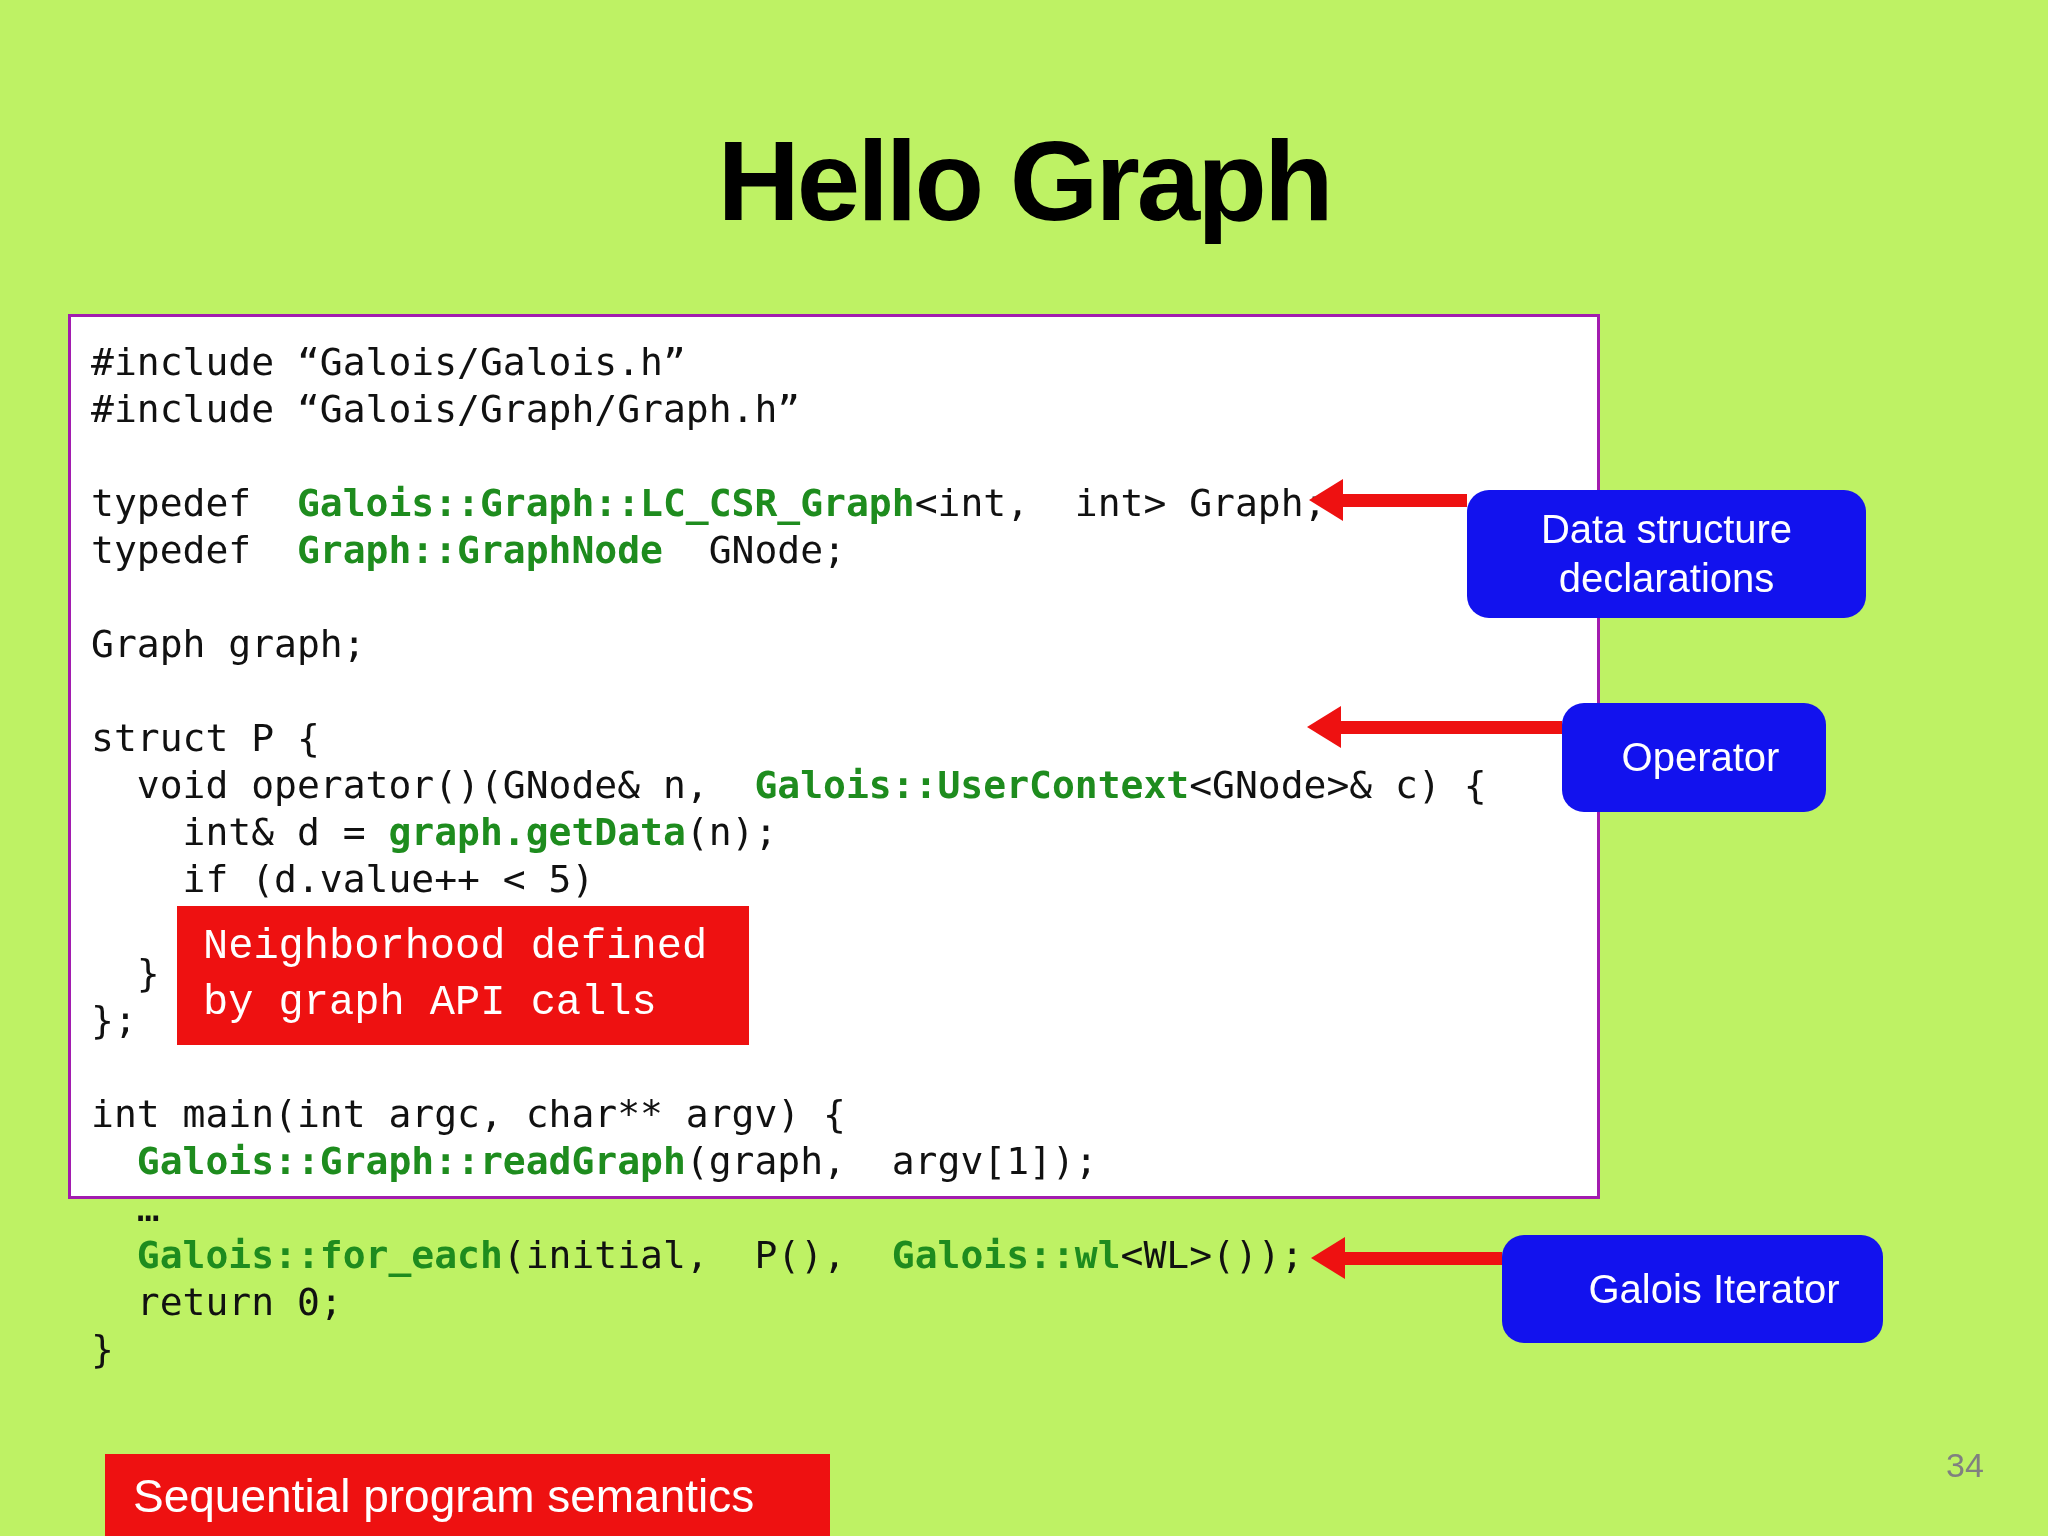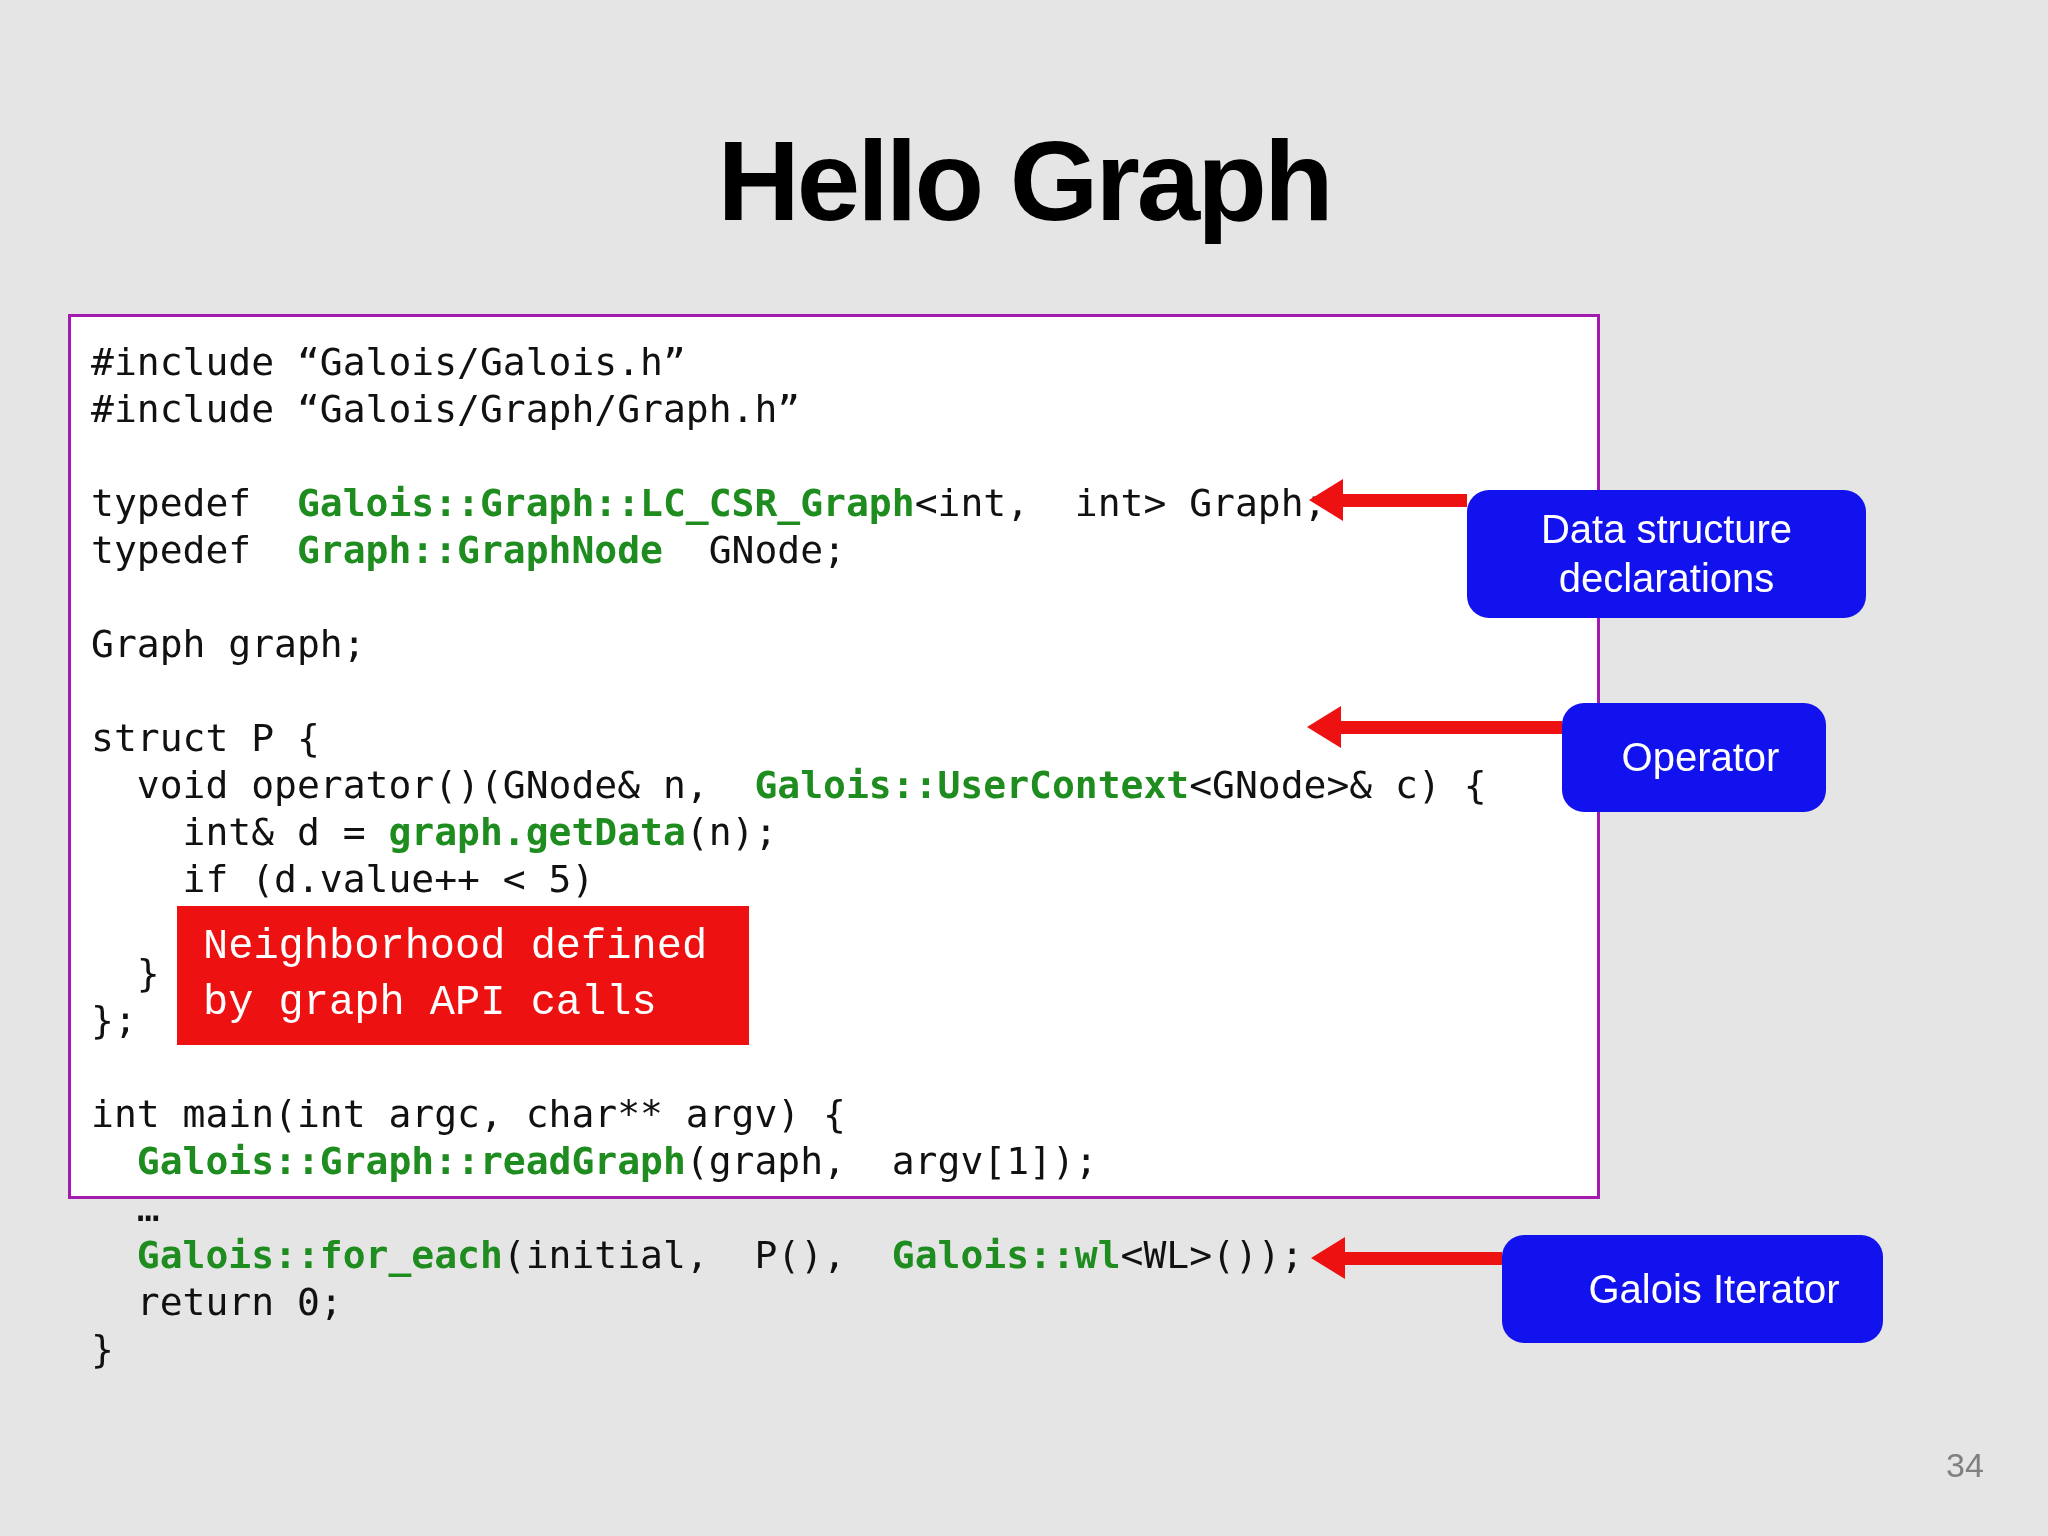--- a/index.html
+++ b/index.html
@@ -1,19 +1,19 @@
 <!DOCTYPE html>
 <html style="--code-green: #1e8c1e; --code-text: #111111; --callout-blue: #1212ee; --callout-red: #ee1111; --page-gray: #808080;"><head>
 <meta charset="utf-8">
 <style>
   html,body{margin:0;padding:0;background:#ffffff;}
   .slide{
     position:relative;
     width:2048px;height:1536px;
-    background:#e5e5e5;
+    background:#bef264;
     font-family:"Liberation Sans",sans-serif;
     overflow:hidden;
   }
   .title{
     position:absolute;
     top:118px;left:0;width:100%;
     text-align:center;
     font-size:114px;
     font-weight:bold;
     letter-spacing:-3px;
@@ -110,20 +110,23 @@
 
   <div class="code-box">
     <div class="code-listing" id="code-lines"><div class="code-line"><span>#include “Galois/Galois.h”</span></div><div class="code-line"><span>#include “Galois/Graph/Graph.h”</span></div><div class="code-line"> </div><div class="code-line"><span>typedef  </span><span class="green">Galois::Graph::LC_CSR_Graph</span><span>&lt;int,  int&gt; Graph;</span></div><div class="code-line"><span>typedef  </span><span class="green">Graph::GraphNode</span><span>  GNode;</span></div><div class="code-line"> </div><div class="code-line"><span>Graph graph;</span></div><div class="code-line"> </div><div class="code-line"><span>struct P {</span></div><div class="code-line"><span>  void operator()(GNode&amp; n,  </span><span class="green">Galois::UserContext</span><span>&lt;GNode&gt;&amp; c) {</span></div><div class="code-line"><span>    int&amp; d = </span><span class="green">graph.getData</span><span>(n);</span></div><div class="code-line"><span>    if (d.value++ &lt; 5)</span></div><div class="code-line"> </div><div class="code-line"><span>  }</span></div><div class="code-line"><span>};</span></div><div class="code-line"> </div><div class="code-line"><span>int main(int argc, char** argv) {</span></div><div class="code-line"><span>  </span><span class="green">Galois::Graph::readGraph</span><span>(graph,  argv[1]);</span></div><div class="code-line"><span>  …</span></div><div class="code-line"><span>  </span><span class="green">Galois::for_each</span><span>(initial,  P(),  </span><span class="green">Galois::wl</span><span>&lt;WL&gt;());</span></div><div class="code-line"><span>  return 0;</span></div><div class="code-line"><span>}</span></div></div>
   </div>
 
   <div class="callout red" id="co-nb">
     <span>Neighborhood defined</span>
     <span>by graph API calls</span>
   </div>
 
+  <div class="callout red" id="co-seq">
+    <span>Sequential program semantics</span>
+  </div>
 
   <div class="callout blue" id="co-ds">
     <span>Data structure</span>
     <span>declarations</span>
   </div>
   <div class="callout blue" id="co-op">
     <span>Operator</span>
   </div>
   <div class="callout blue" id="co-gi">
     <span>Galois Iterator</span>

